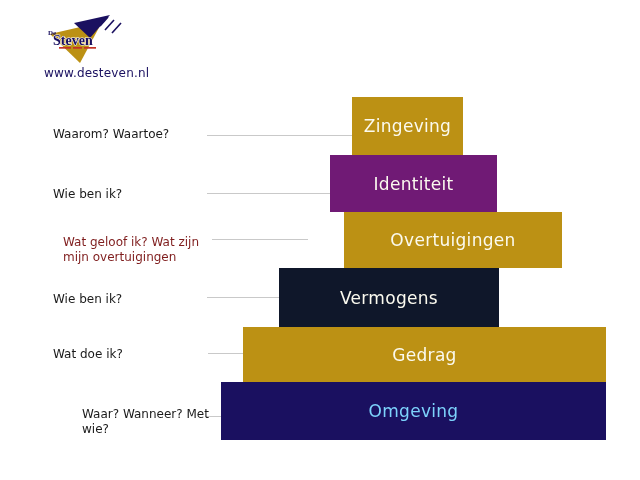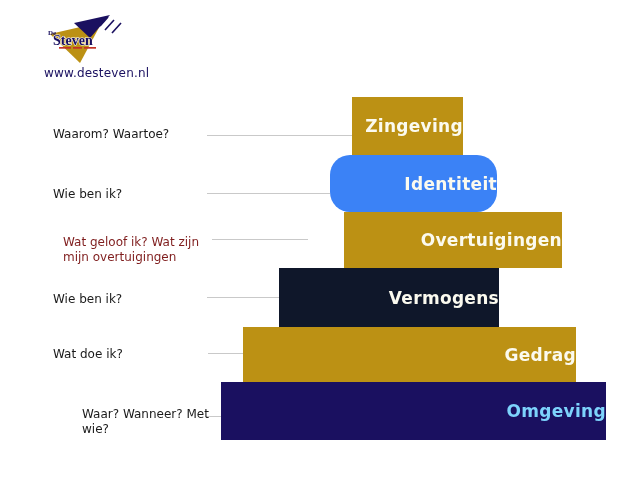--- a/index.html
+++ b/index.html
@@ -13,21 +13,21 @@
 
   .logo { position: absolute; left: 44px; top: 13px; width: 86px; height: 54px; }
 
   .website {
     position: absolute; left: 44px; top: 66px;
     font-size: 12px; letter-spacing: 0.2px;
   }
 
   .block {
     position: absolute;
-    display: flex; align-items: center; justify-content: flex-end; font-weight: bold;
+    display: flex; align-items: center; justify-content: center;
   }
   .block span {
     font-size: 17px;
     letter-spacing: 0.3px;
   }
 
   .question {
     position: absolute;
     font-size: 12px;
     line-height: 15px;
@@ -63,36 +63,36 @@
 
   <div class="website" style="color: rgb(26, 16, 96);">www.desteven.nl</div>
 
   <div>
       <div class="connector" style="left: 207px; top: 135px; width: 145px; background: rgb(201, 201, 201);"></div>
       <div class="block" style="left: 352px; top: 97px; width: 111px; height: 58px; background: rgb(188, 145, 20);">
         <span style="color: rgb(251, 250, 239);">Zingeving</span>
       </div>
       <div class="question" style="left: 53px; top: 127px; width: 180px; color: rgb(26, 26, 26);">Waarom? Waartoe?</div>
       <div class="connector" style="left: 207px; top: 193px; width: 123px; background: rgb(201, 201, 201);"></div>
-      <div class="block" style="left: 330px; top: 155px; width: 167px; height: 57px; background: #3b82f6; border-radius: 20px;">
+      <div class="block" style="left: 330px; top: 155px; width: 167px; height: 57px; background: #701a75;">
         <span style="color: rgb(251, 250, 239);">Identiteit</span>
       </div>
       <div class="question" style="left: 53px; top: 187px; width: 180px; color: rgb(26, 26, 26);">Wie ben ik?</div>
       <div class="connector" style="left: 212px; top: 239px; width: 96px; background: rgb(201, 201, 201);"></div>
       <div class="block" style="left: 312px; top: 212px; width: 218px; height: 56px; background: rgb(188, 145, 20); margin-left: 32px;">
         <span style="color: rgb(251, 250, 239);">Overtuigingen</span>
       </div>
       <div class="question" style="left: 63px; top: 235px; width: 160px; color: #7f1d1d;">Wat geloof ik? Wat zijn mijn overtuigingen</div>
       <div class="connector" style="left: 207px; top: 297px; width: 72px; background: rgb(201, 201, 201);"></div>
       <div class="block" style="left: 279px; top: 268px; width: 220px; height: 59px; background: #0f172a;">
         <span style="color: rgb(251, 250, 239);">Vermogens</span>
       </div>
       <div class="question" style="left: 53px; top: 292px; width: 180px; color: rgb(26, 26, 26);">Wie ben ik?</div>
       <div class="connector" style="left: 208px; top: 353px; width: 35px; background: rgb(201, 201, 201);"></div>
-      <div class="block" style="left: 243px; top: 327px; width: 333px; height: 55px; background: rgb(188, 145, 20);">
+      <div class="block" style="left: 243px; top: 327px; width: 363px; height: 55px; background: rgb(188, 145, 20);">
         <span style="color: rgb(251, 250, 239);">Gedrag</span>
       </div>
       <div class="question" style="left: 53px; top: 347px; width: 180px; color: rgb(26, 26, 26);">Wat doe ik?</div>
       <div class="connector" style="left: 205px; top: 416px; width: 16px; background: rgb(201, 201, 201);"></div>
       <div class="block" style="left: 221px; top: 382px; width: 385px; height: 58px; background: rgb(26, 16, 96);">
         <span style="color: #7dd3fc;">Omgeving</span>
       </div>
       <div class="question" style="left: 82px; top: 407px; width: 140px; color: rgb(26, 26, 26);">Waar? Wanneer? Met wie?</div>
     </div>
 

